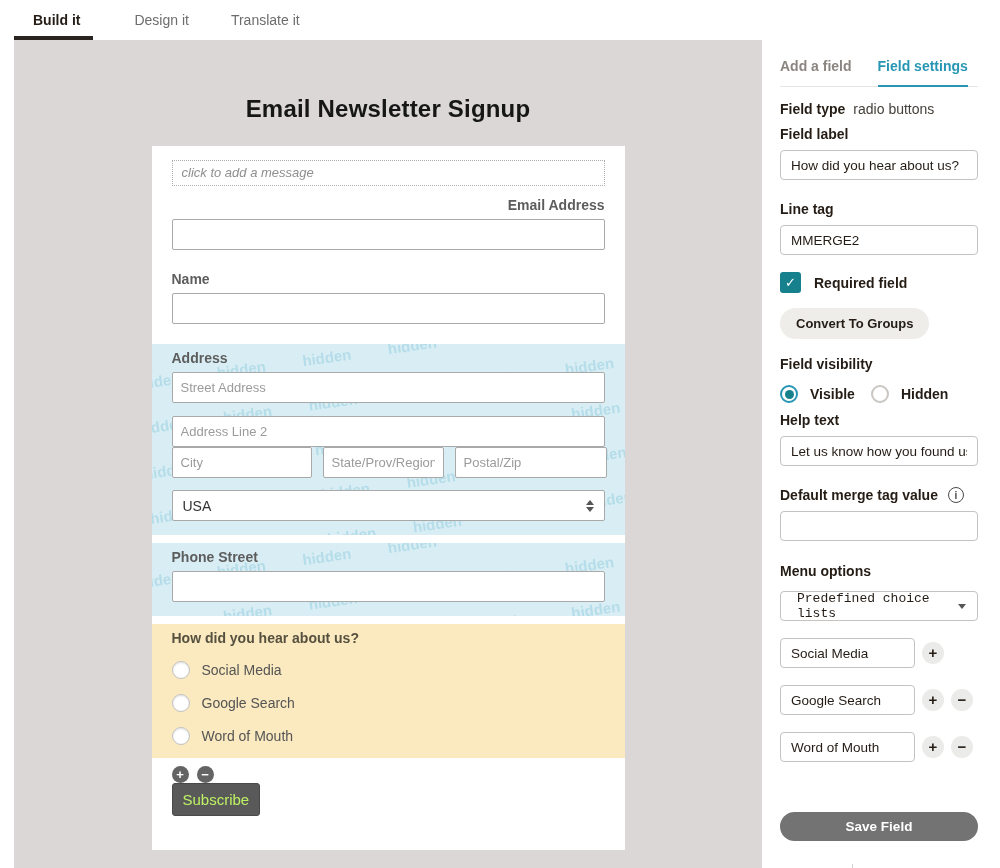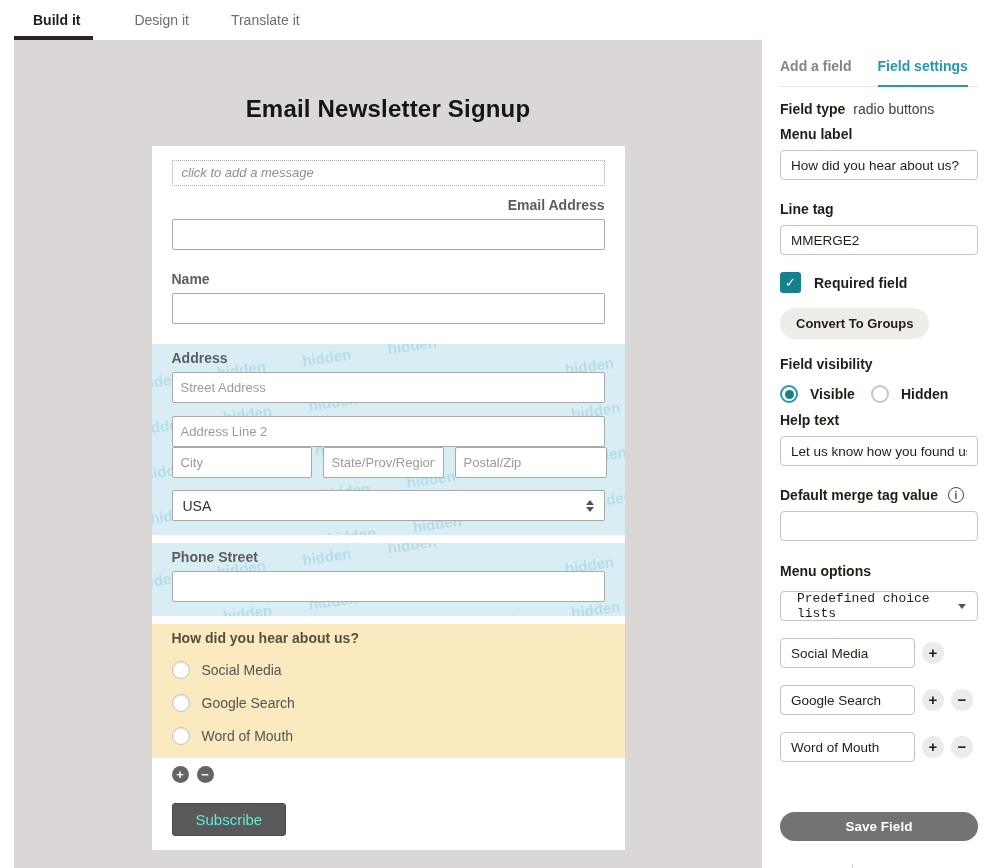--- a/index.html
+++ b/index.html
@@ -59,22 +59,22 @@
   .hl-yellow .f-label { color:#55503f; }
   .radio-row-f { display:flex; align-items:center; margin-top:15px; }
   .f-radio { width:18px; height:18px; border-radius:50%; background:#fff; border:1px solid #c2c2c2;
     box-shadow:inset 0 1px 2px rgba(0,0,0,.12); }
   .radio-row-f span { margin-left:12px; font-size:14px; color:#555; }
 
   .addremove { display:flex; margin-top:8px; }
   .circle-dark { width:17px; height:17px; border-radius:50%; background:#646464; color:#fff;
     border:none; font-size:13px; font-weight:bold; line-height:15px; text-align:center;
     padding:0; cursor:pointer; margin-right:8px; font-family:inherit; }
-  .subscribe { margin-top:20px; background:#595959; color:#5eead4; border:1px solid #4a4a4a;
-    border-radius:3px; font-size:15px; padding:7px 23px; cursor:pointer; font-family:inherit; }
+  .subscribe { margin-top:0; background:#595959; color:#bef264; border:1px solid #4a4a4a;
+    border-radius:3px; font-size:15px; padding:7px 10px; cursor:pointer; font-family:inherit; }
 
   
   .panel { width:238px; background:#fff; padding:0 22px 0 18px; }
   .panel-tabs { display:flex; padding-top:18px; border-bottom:1px solid #e7e5e3; }
   .panel-tab { font-size:14px; font-weight:bold; color:#8a8580; padding-bottom:11px; cursor:pointer; }
   .panel-tab.active { color:#2796b4; border-bottom:2px solid #2796b4; margin-bottom:-1px; }
   .panel-tab + .panel-tab { margin-left:26px; }
 
   .plabel { font-size:14px; font-weight:bold; color:#241c15; }
   .ftype-row { margin-top:14px; display:flex; align-items:baseline; }
@@ -214,21 +214,21 @@
     <div class="panel-tabs">
       <div class="panel-tab">Add a field</div>
       <div class="panel-tab active">Field settings</div>
     </div>
 
     <div class="ftype-row">
       <span class="plabel">Field type</span>
       <span class="pvalue">radio buttons</span>
     </div>
 
-    <div class="plabel mt9">Menu label</div>
+    <div class="plabel mt9">Field label</div>
     <input class="p-input" value="How did you hear about us?" style="">
 
     <div class="plabel mt21">Line tag</div>
     <input class="p-input" value="MMERGE2" style="">
 
     <div class="check-row">
       <div class="checkbox">
         <span>✓</span>
       </div>
       <span class="plabel">Required field</span>

